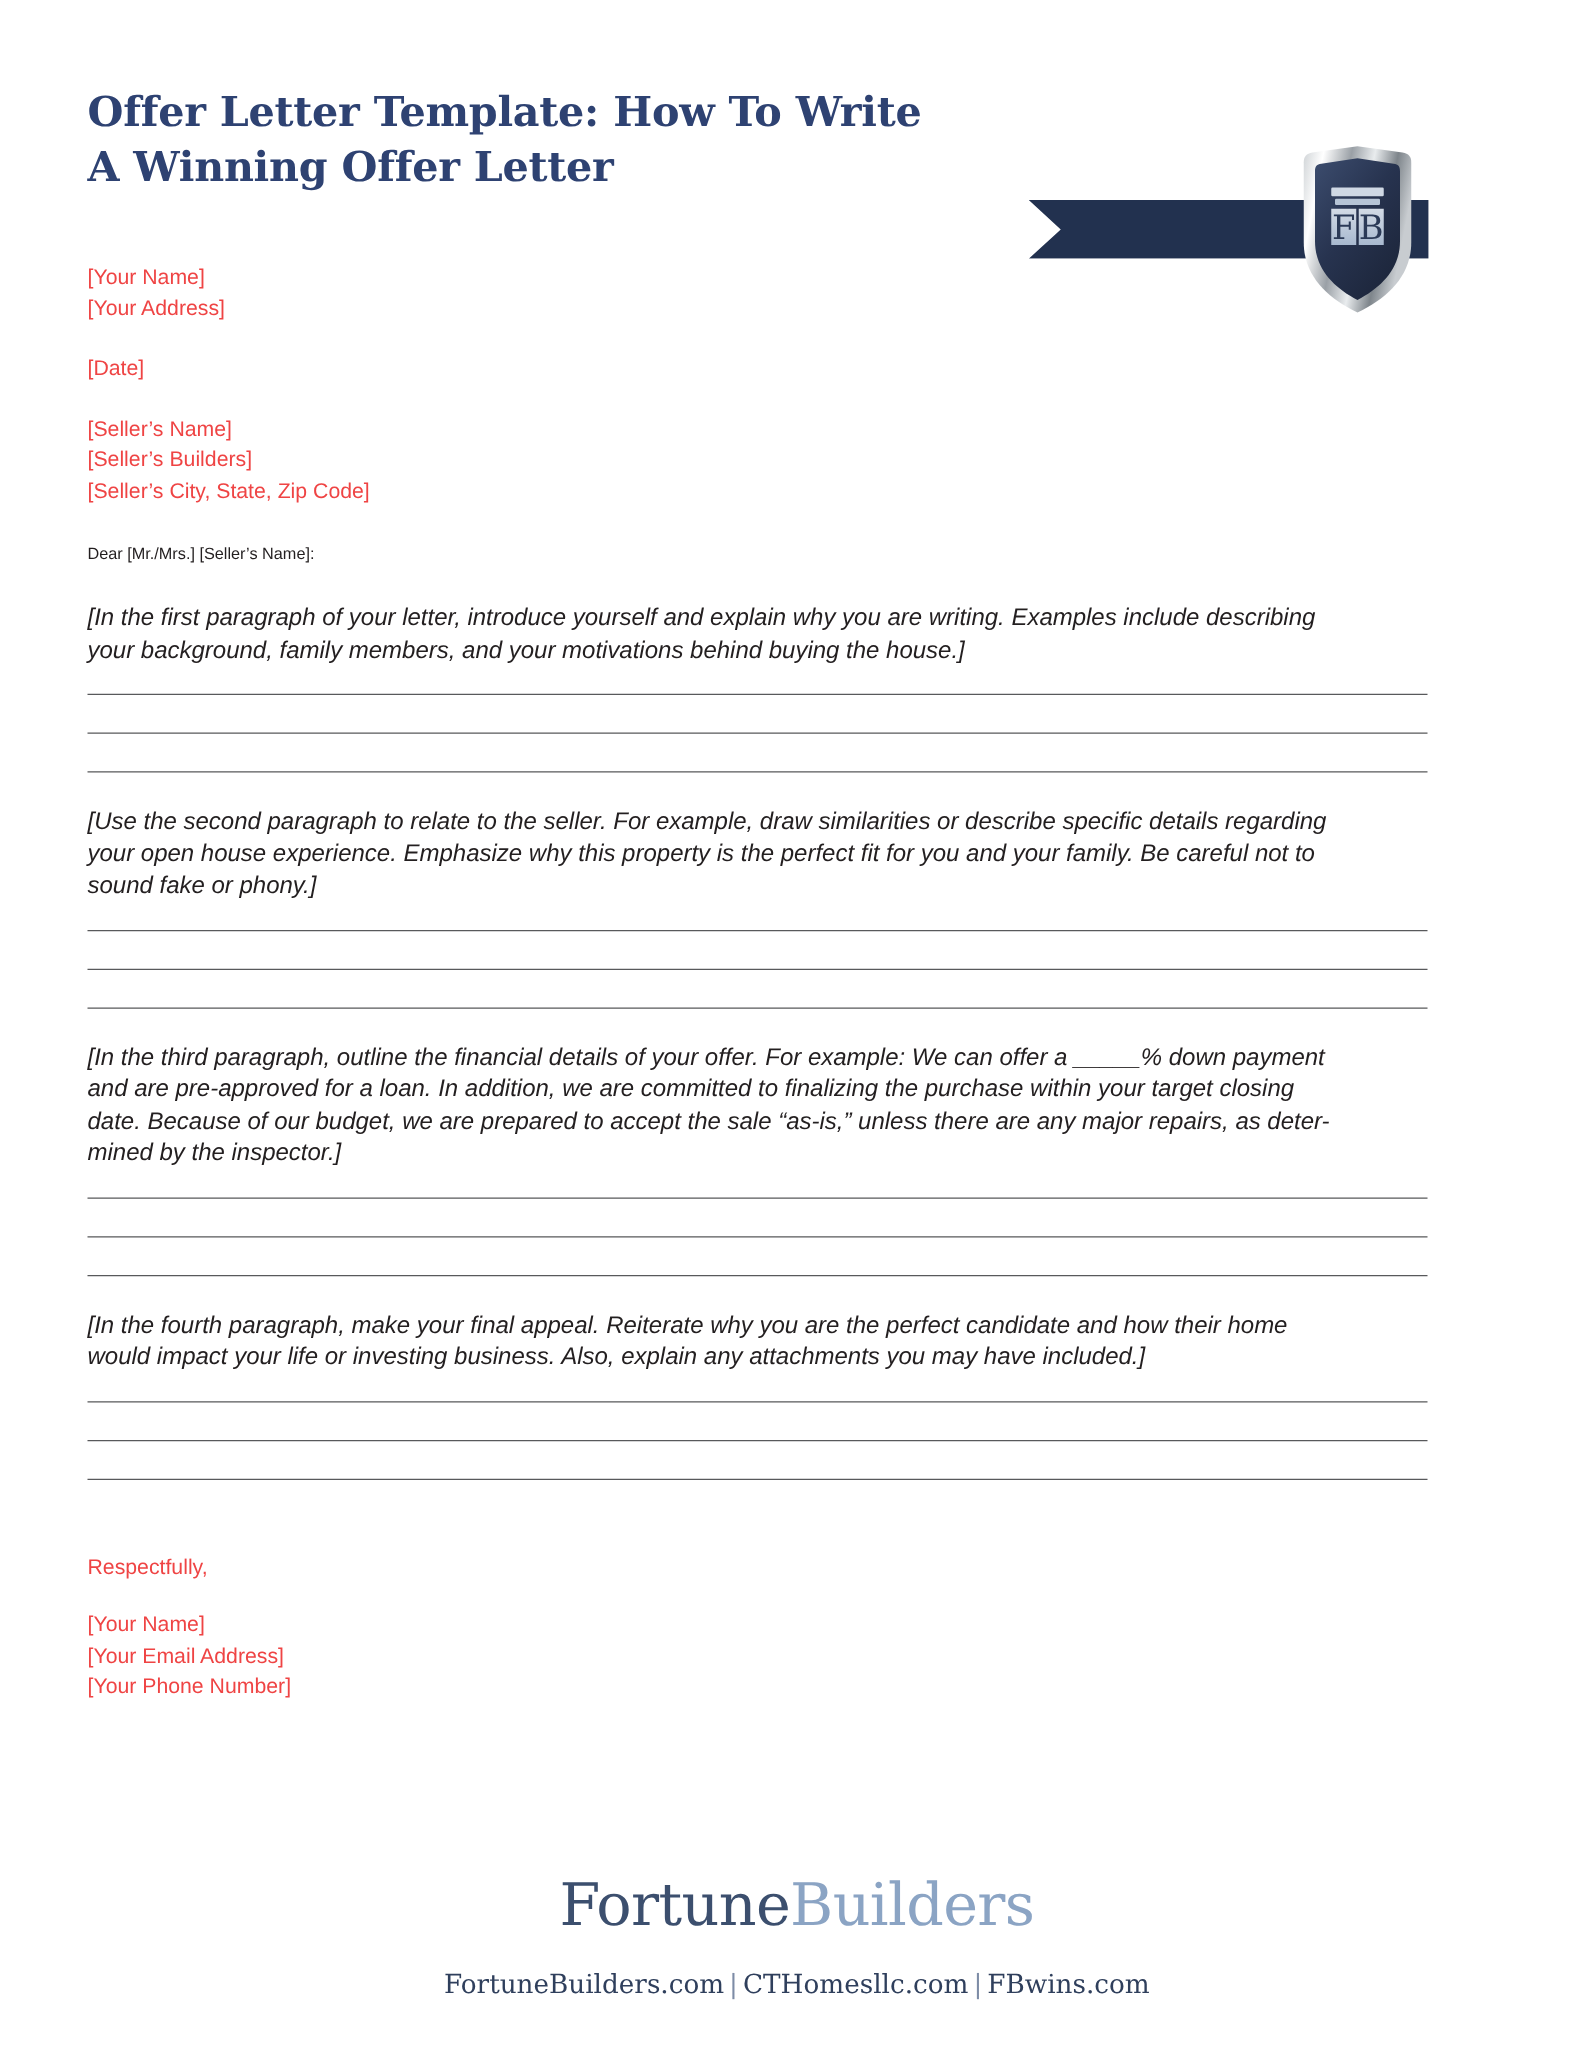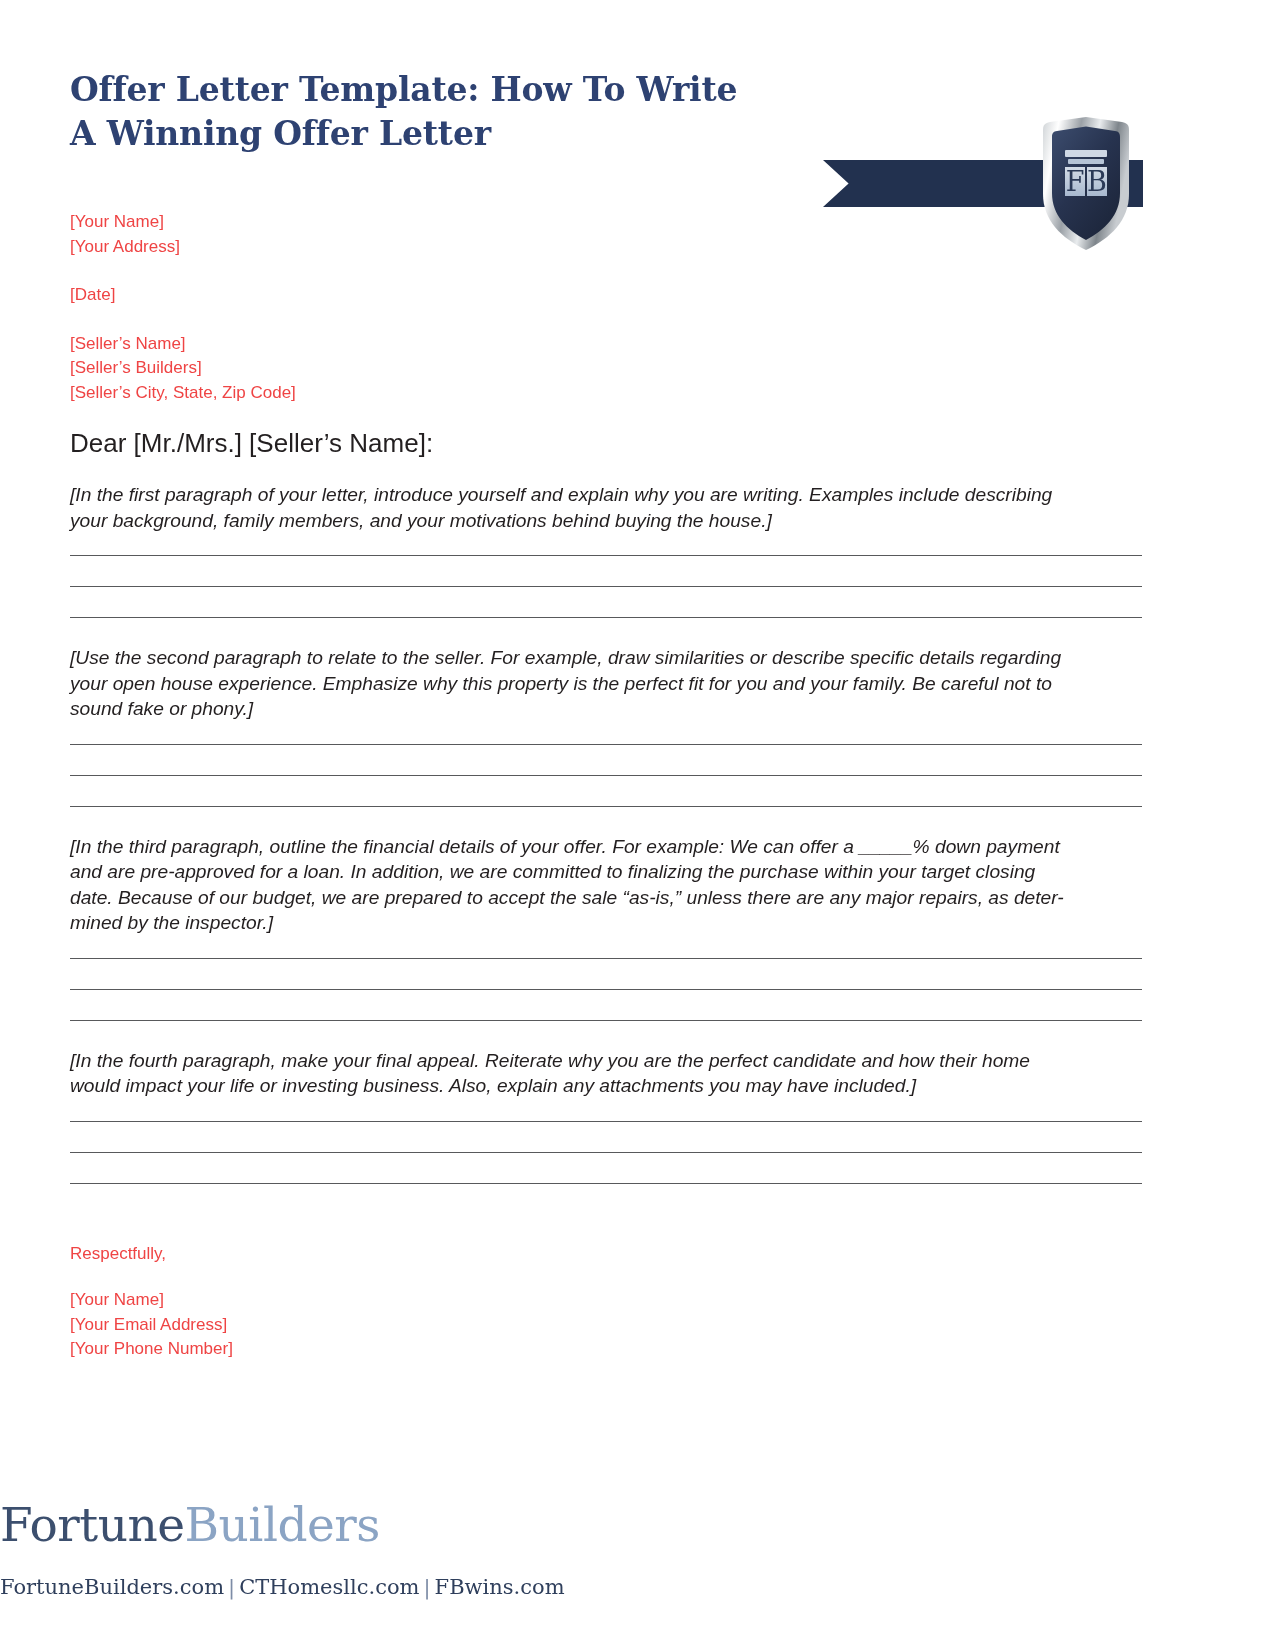--- a/index.html
+++ b/index.html
@@ -84,21 +84,21 @@
   }
   .plain-line {
     font-size: 17px;
     line-height: 24.5px;
     color: #ef4444;
     white-space: nowrap;
   }
   .gap-sm { height: 24px; }
 
   .salutation {
-    font-size: 26px;
+    font-size: 13px;
     line-height: 24px;
     color: #231f20;
     margin-top: 26px;
   }
 
   .instruct {
     font-style: italic;
     font-size: 19.2px;
     line-height: 25.5px;
     color: #231f20;
@@ -122,20 +122,21 @@
     margin-top: 58px;
   }
   .sig-gap { height: 22px; }
 
   
   .footer {
     position: absolute;
     left: 0;
     bottom: 48px;
     width: 1275px;
+    text-align: center;
   }
   .fb-wordmark {
     font-family: "DejaVu Serif", "Liberation Serif", serif;
     font-size: 47px;
     line-height: 54px;
     letter-spacing: -0.5px;
   }
   .fb-fortune { color: #3c4f6e; }
   .fb-builders { color: #8ba4c4; }
   .fb-urls {

